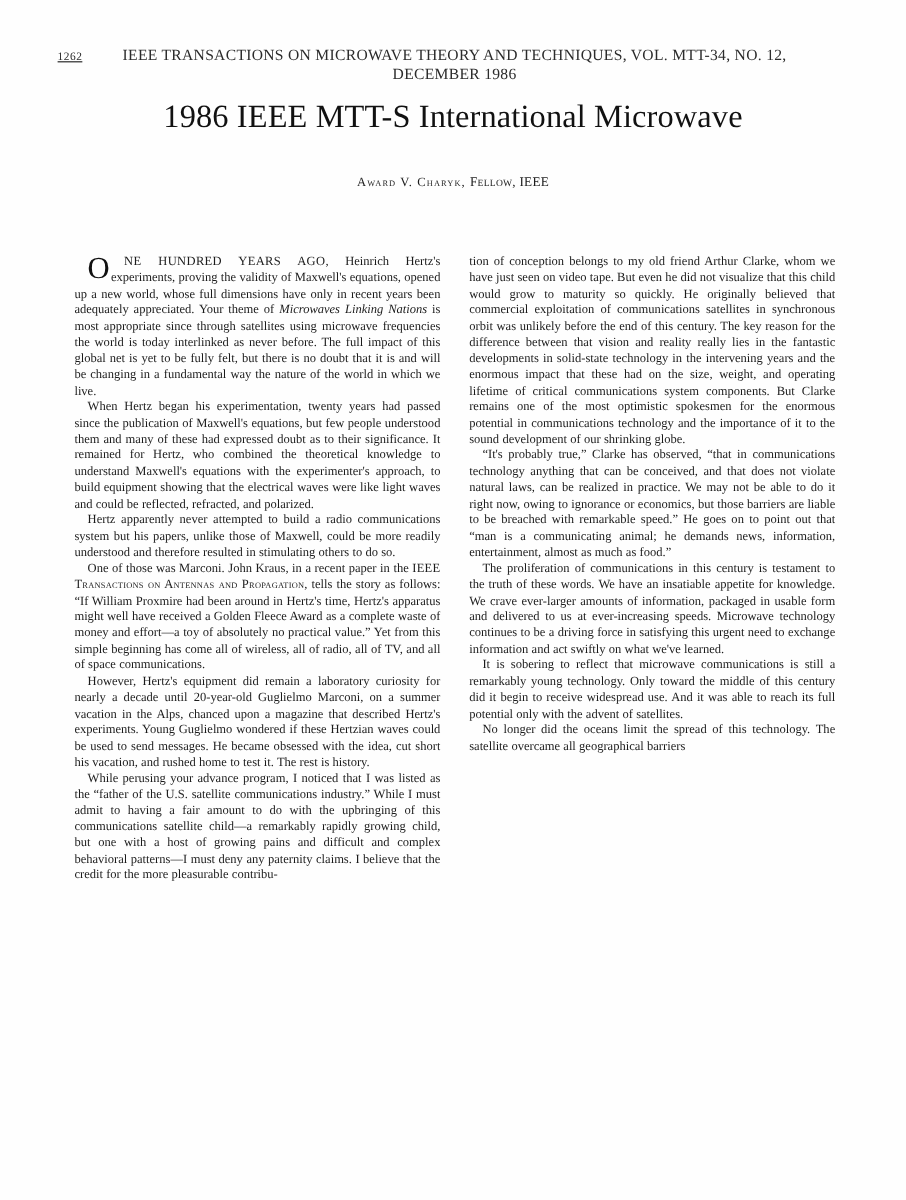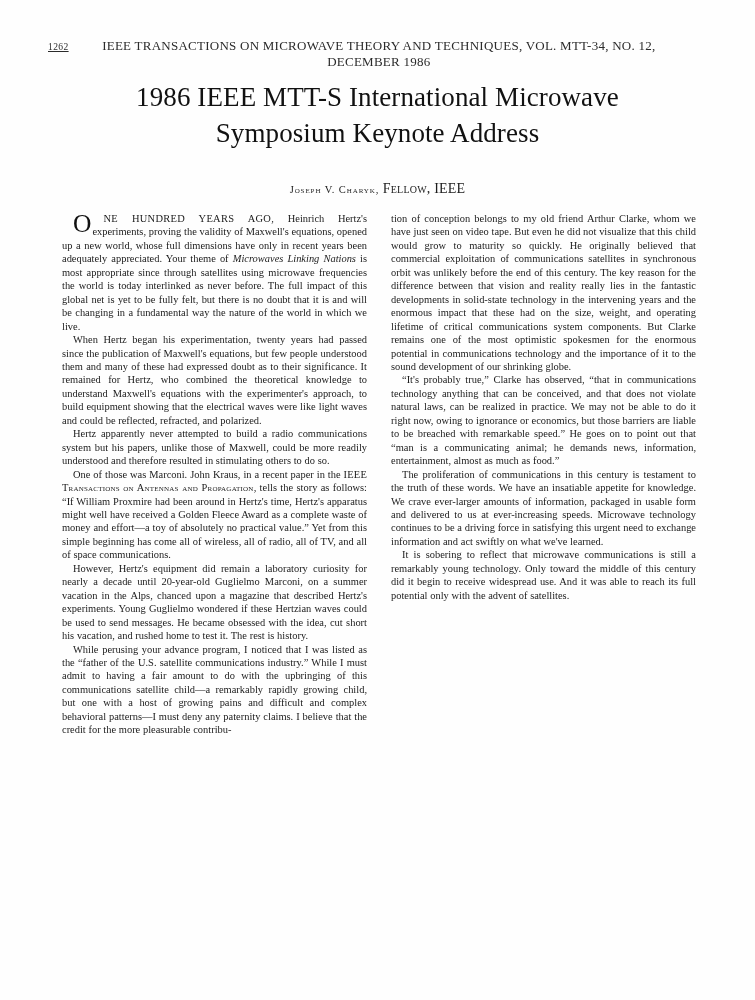--- a/index.html
+++ b/index.html
@@ -67,21 +67,21 @@
     color: #111;
   }
   .author-line {
     margin-top: 30px;
     font-size: 10.5px;
     letter-spacing: 0.9px;
     color: #1c1c1c;
   }
   .author-name { font-variant: small-caps; }
   .author-grade {
-    font-size: 14px;
+    font-size: 11px;
     letter-spacing: 0.7px;
   }
 
   
   .columns {
     position: absolute;
     top: 212px;
     left: 62px;
     width: 634px;
     height: 742px;
@@ -131,40 +131,40 @@
 <div class="page">
 
   <div class="running-head">
     <span class="folio">1262</span>
     <span class="journal-ref">IEEE TRANSACTIONS ON MICROWAVE THEORY AND TECHNIQUES, VOL. MTT-34, NO. 12, DECEMBER 1986</span>
   </div>
 
   <div class="title-block">
     <h1 class="doc-title">
       <span>1986 IEEE MTT-S International Microwave</span><br>
-      <span>Symposium Keynote Address</span>
     </h1>
     <div class="author-line">
-      <span class="author-name">Joseph V. Charyk,</span>
+      <span class="author-name">Award V. Charyk,</span>
       <span class="author-grade sc">Fellow, IEEE</span>
     </div>
   </div>
 
   <div class="columns">
 
     <div class="col">
       <p class="para dropcap-para"><span class="dropcap">O</span><span class="lead-caps">NE HUNDRED YEARS AGO,</span><span> Heinrich Hertz's experiments, proving the validity of Maxwell's equations, opened up a new world, whose full dimensions have only in recent years been adequately appreciated. Your theme of </span><span class="it">Microwaves Linking Nations</span><span> is most appropriate since through satellites using microwave frequencies the world is today interlinked as never before. The full impact of this global net is yet to be fully felt, but there is no doubt that it is and will be changing in a fundamental way the nature of the world in which we live.</span></p>
       <p class="para">When Hertz began his experimentation, twenty years had passed since the publication of Maxwell's equations, but few people understood them and many of these had expressed doubt as to their significance. It remained for Hertz, who combined the theoretical knowledge to understand Maxwell's equations with the experimenter's approach, to build equipment showing that the electrical waves were like light waves and could be reflected, refracted, and polarized.</p>
       <p class="para">Hertz apparently never attempted to build a radio communications system but his papers, unlike those of Maxwell, could be more readily understood and therefore resulted in stimulating others to do so.</p>
       <p class="para"><span>One of those was Marconi. John Kraus, in a recent paper in the </span><span class="sc">IEEE Transactions on Antennas and Propagation</span><span>, tells the story as follows: “If William Proxmire had been around in Hertz's time, Hertz's apparatus might well have received a Golden Fleece Award as a complete waste of money and effort—a toy of absolutely no practical value.” Yet from this simple beginning has come all of wireless, all of radio, all of TV, and all of space communications.</span></p>
       <p class="para">However, Hertz's equipment did remain a laboratory curiosity for nearly a decade until 20-year-old Guglielmo Marconi, on a summer vacation in the Alps, chanced upon a magazine that described Hertz's experiments. Young Guglielmo wondered if these Hertzian waves could be used to send messages. He became obsessed with the idea, cut short his vacation, and rushed home to test it. The rest is history.</p>
       <p class="para">While perusing your advance program, I noticed that I was listed as the “father of the U.S. satellite communications industry.” While I must admit to having a fair amount to do with the upbringing of this communications satellite child—a remarkably rapidly growing child, but one with a host of growing pains and difficult and complex behavioral patterns—I must deny any paternity claims. I believe that the credit for the more pleasurable contribu-</p>
     </div>
 
     <div class="col">
       <p class="para no-indent">tion of conception belongs to my old friend Arthur Clarke, whom we have just seen on video tape. But even he did not visualize that this child would grow to maturity so quickly. He originally believed that commercial exploitation of communications satellites in synchronous orbit was unlikely before the end of this century. The key reason for the difference between that vision and reality really lies in the fantastic developments in solid-state technology in the intervening years and the enormous impact that these had on the size, weight, and operating lifetime of critical communications system components. But Clarke remains one of the most optimistic spokesmen for the enormous potential in communications technology and the importance of it to the sound development of our shrinking globe.</p>
       <p class="para">“It's probably true,” Clarke has observed, “that in communications technology anything that can be conceived, and that does not violate natural laws, can be realized in practice. We may not be able to do it right now, owing to ignorance or economics, but those barriers are liable to be breached with remarkable speed.” He goes on to point out that “man is a communicating animal; he demands news, information, entertainment, almost as much as food.”</p>
       <p class="para">The proliferation of communications in this century is testament to the truth of these words. We have an insatiable appetite for knowledge. We crave ever-larger amounts of information, packaged in usable form and delivered to us at ever-increasing speeds. Microwave technology continues to be a driving force in satisfying this urgent need to exchange information and act swiftly on what we've learned.</p>
       <p class="para">It is sobering to reflect that microwave communications is still a remarkably young technology. Only toward the middle of this century did it begin to receive widespread use. And it was able to reach its full potential only with the advent of satellites.</p>
+      <p class="para">No longer did the oceans limit the spread of this technology. The satellite overcame all geographical barriers</p>
     </div>
 
   </div>
 </div>
 
 </body></html>

